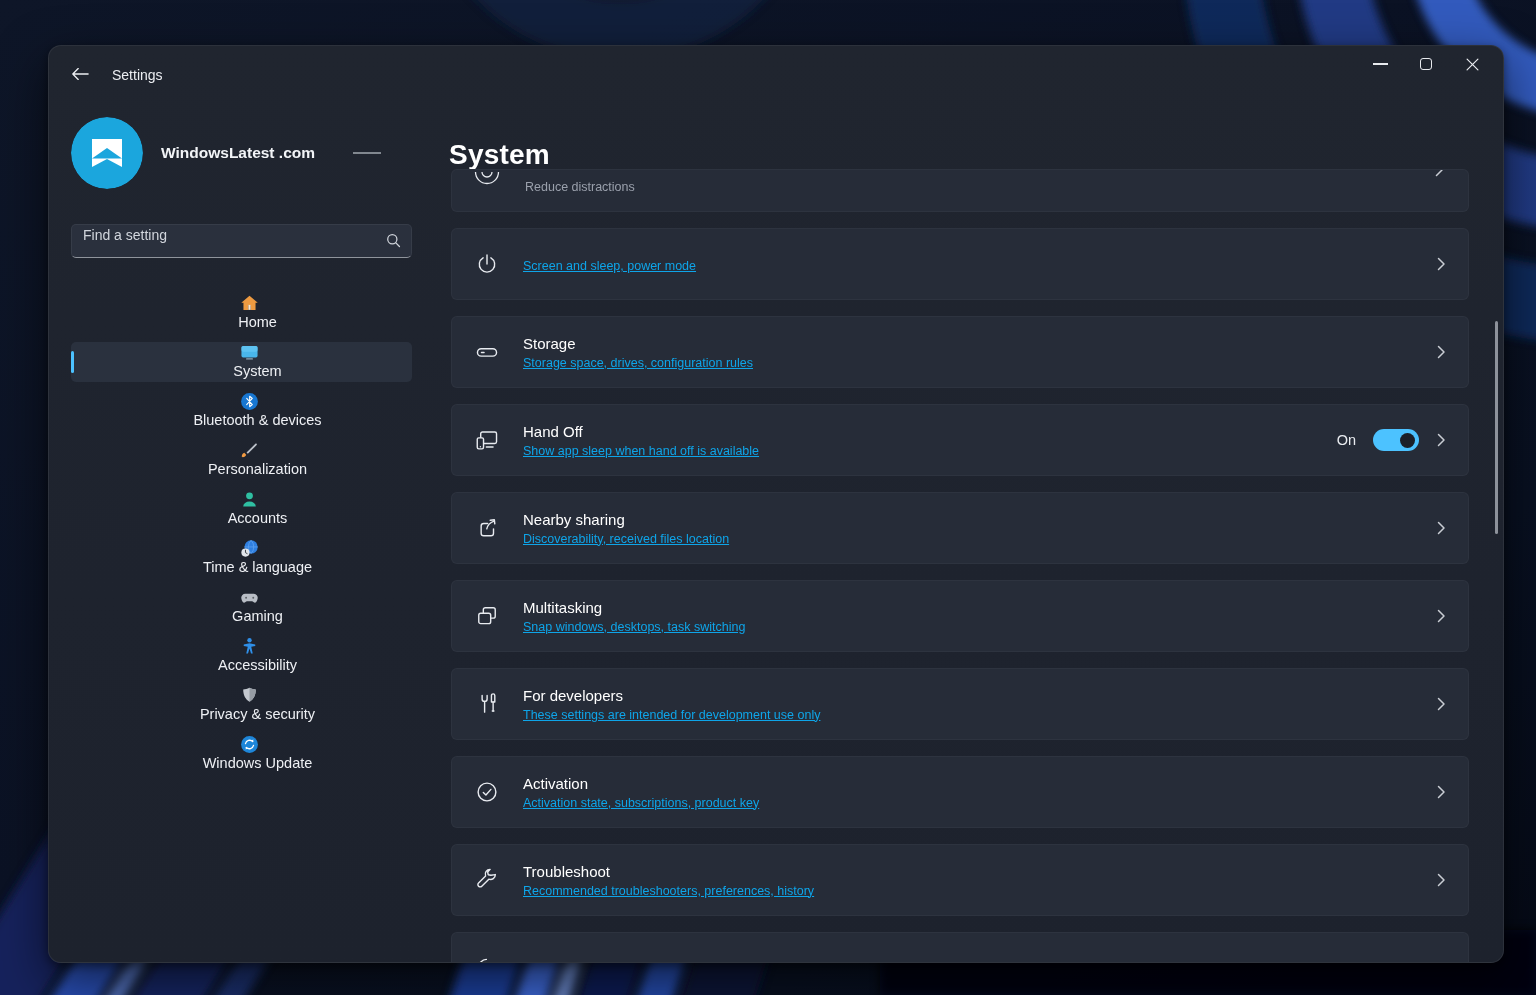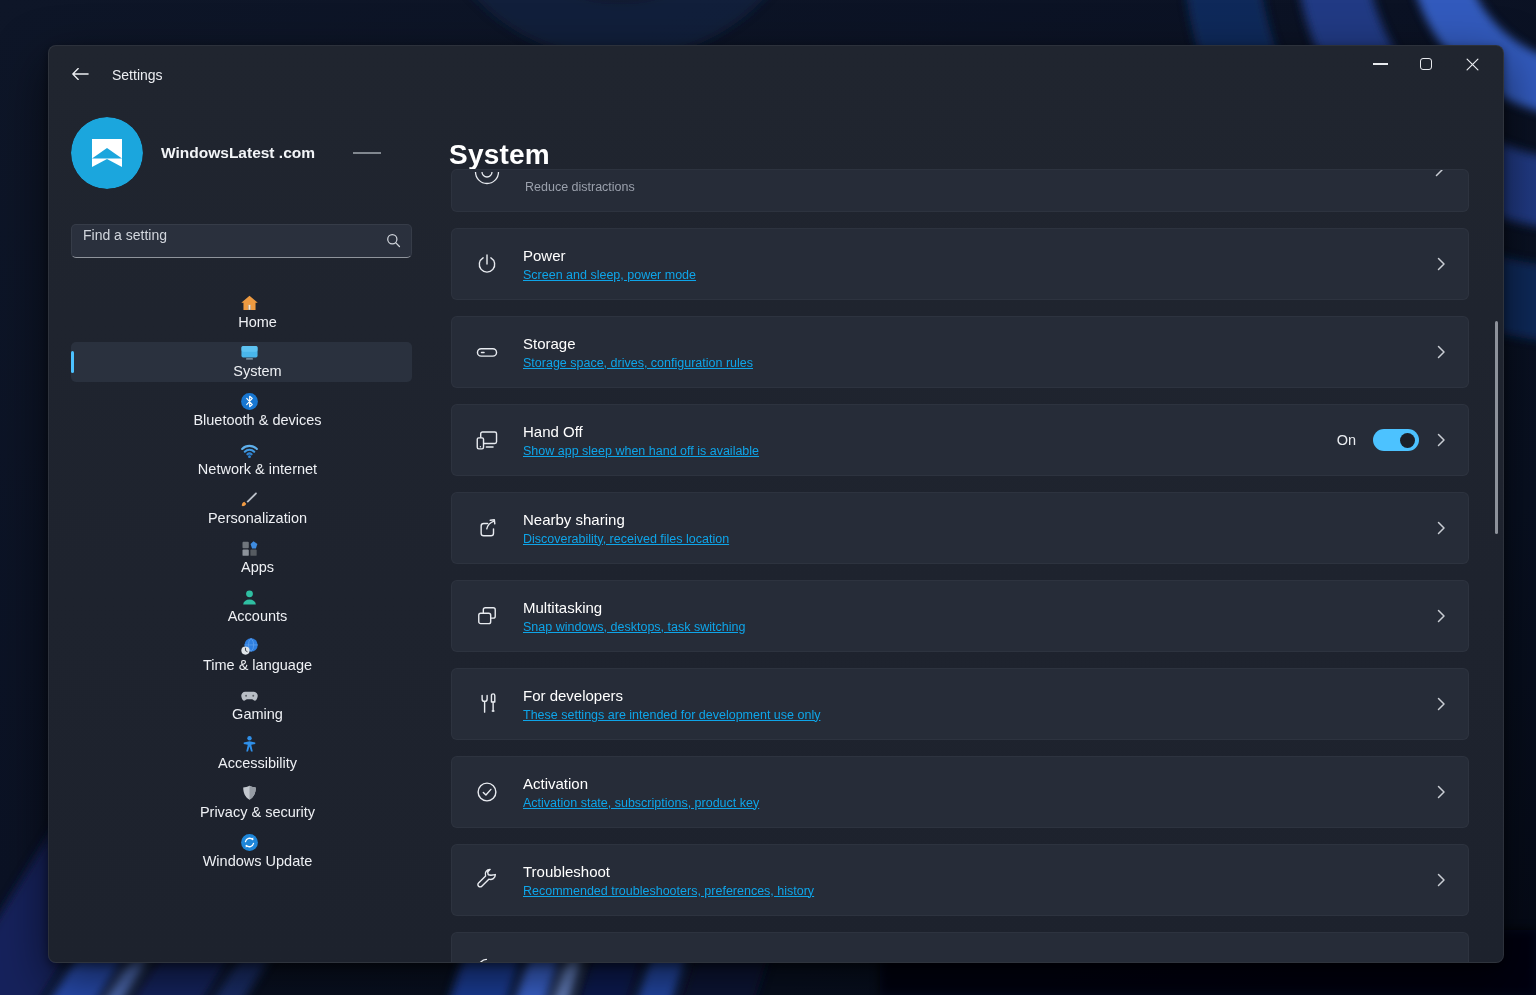--- a/index.html
+++ b/index.html
@@ -6,21 +6,21 @@
     font-family:"Liberation Sans",sans-serif;background:#0a1020;}
   *{box-sizing:border-box;}
 
   
   .wallpaper{position:absolute;inset:0;}
   .wallpaper svg{display:block;}
 
   
   .window{position:absolute;left:48px;top:45px;width:1456px;height:918px;
     background:linear-gradient(180deg,#20252f 0%,#1e232e 60%,#1d222d 100%);
-    border:1px solid rgba(255,255,255,.07);border-radius:8px;overflow:hidden;
+    border:1px solid rgba(255,255,255,.07);border-radius:13px;overflow:hidden;
     box-shadow:0 18px 50px rgba(0,0,0,.6),0 3px 10px rgba(0,0,0,.45);}
 
   
   .back-btn{position:absolute;left:16px;top:13px;width:30px;height:30px;border:none;
     background:transparent;border-radius:5px;display:flex;align-items:center;justify-content:center;cursor:pointer;}
   .tb-title{position:absolute;left:63px;top:21px;font-size:14px;color:#eceef2;}
   .win-controls{position:absolute;right:8px;top:0;display:flex;}
   .win-btn{width:46px;height:36px;display:flex;align-items:center;justify-content:center;
     background:transparent;border:none;cursor:pointer;}
   .glyph-min{width:15px;height:1.4px;background:#e8eaee;}
@@ -189,56 +189,32 @@
 
       <span class="nav-ico">
         <svg width="21" height="21" viewBox="0 0 24 24">
             <circle cx="12" cy="12" r="9.6" fill="#1877d2"></circle>
             <path d="M8.8 8.4 15.2 15.6 12.2 18V6l3 2.4-6.4 7.2" stroke="#fff" stroke-width="1.3" fill="none" stroke-linejoin="round" stroke-linecap="round"></path>
           </svg>
       </span>
       <span class="nav-label">Bluetooth &amp; devices</span>
     </div>
 
-    <div class="nav-item">
-
-      <span class="nav-ico">
-        <svg width="21" height="21" viewBox="0 0 24 24" fill="none" stroke-linecap="round">
-            <path d="M3.6 10.2a12 12 0 0 1 16.8 0" stroke="#5fb0ec" stroke-width="2.4"></path>
-            <path d="M6.6 13.4a7.6 7.6 0 0 1 10.8 0" stroke="#419ae2" stroke-width="2.4"></path>
-            <path d="M9.6 16.4a3.4 3.4 0 0 1 4.8 0" stroke="#2e84d4" stroke-width="2.4"></path>
-            <circle cx="12" cy="19" r="1.7" fill="#2e84d4" stroke="none"></circle>
-          </svg>
-      </span>
-      <span class="nav-label">Network &amp; internet</span>
-    </div>
 
     <div class="nav-item">
 
       <span class="nav-ico">
         <svg width="21" height="21" viewBox="0 0 24 24">
             <path d="M4.2 19.8c2.2-.3 3.4-1.2 4-3l-2.1-2.1c-1.8.6-2.7 1.8-3 4.2z" fill="#f09a43"></path>
             <path d="M8.6 14.3 18.7 4.2c.9-.9 2.4.6 1.5 1.5L10.1 15.8z" fill="#bcc1c9"></path>
           </svg>
       </span>
       <span class="nav-label">Personalization</span>
     </div>
 
-    <div class="nav-item">
-
-      <span class="nav-ico">
-        <svg width="21" height="21" viewBox="0 0 24 24">
-            <rect x="4" y="4.4" width="7.2" height="7.2" rx="1" fill="#70767d"></rect>
-            <rect x="4" y="13.2" width="7.2" height="7.2" rx="1" fill="#8d939b"></rect>
-            <rect x="13" y="13.2" width="7.2" height="7.2" rx="1" fill="#565b61"></rect>
-            <path d="M16.6 3.6 21 6.9l-1.7 5H14.9l-1.7-5z" fill="#3f8ce0"></path>
-          </svg>
-      </span>
-      <span class="nav-label">Apps</span>
-    </div>
 
     <div class="nav-item">
 
       <span class="nav-ico">
         <svg width="21" height="21" viewBox="0 0 24 24">
             <circle cx="12" cy="7.8" r="3.9" fill="#2fbfa2"></circle>
             <path d="M4.8 20a7.2 5.6 0 0 1 14.4 0z" fill="#2fbfa2"></path>
           </svg>
       </span>
       <span class="nav-label">Accounts</span>
@@ -326,21 +302,20 @@
     </div>
 
     <div class="card row">
       <span class="row-ico">
         <svg width="26" height="26" viewBox="0 0 24 24">
             <path d="M12 3.6v8.4"></path>
             <path d="M8.4 6.3a7.1 7.1 0 1 0 7.2 0"></path>
           </svg>
       </span>
       <div class="row-text">
-        <div class="row-title">Power</div>
         <div class="row-sub">Screen and sleep, power mode</div>
       </div>
       <span class="chevron">
           <svg width="9" height="14" viewBox="0 0 9 14">
             <path d="M1.5 1.5 7 7l-5.5 5.5" stroke="#c9cdd4" stroke-width="1.5" fill="none" stroke-linecap="round" stroke-linejoin="round"></path>
           </svg>
         </span>
     </div>
 
     <div class="card row">

